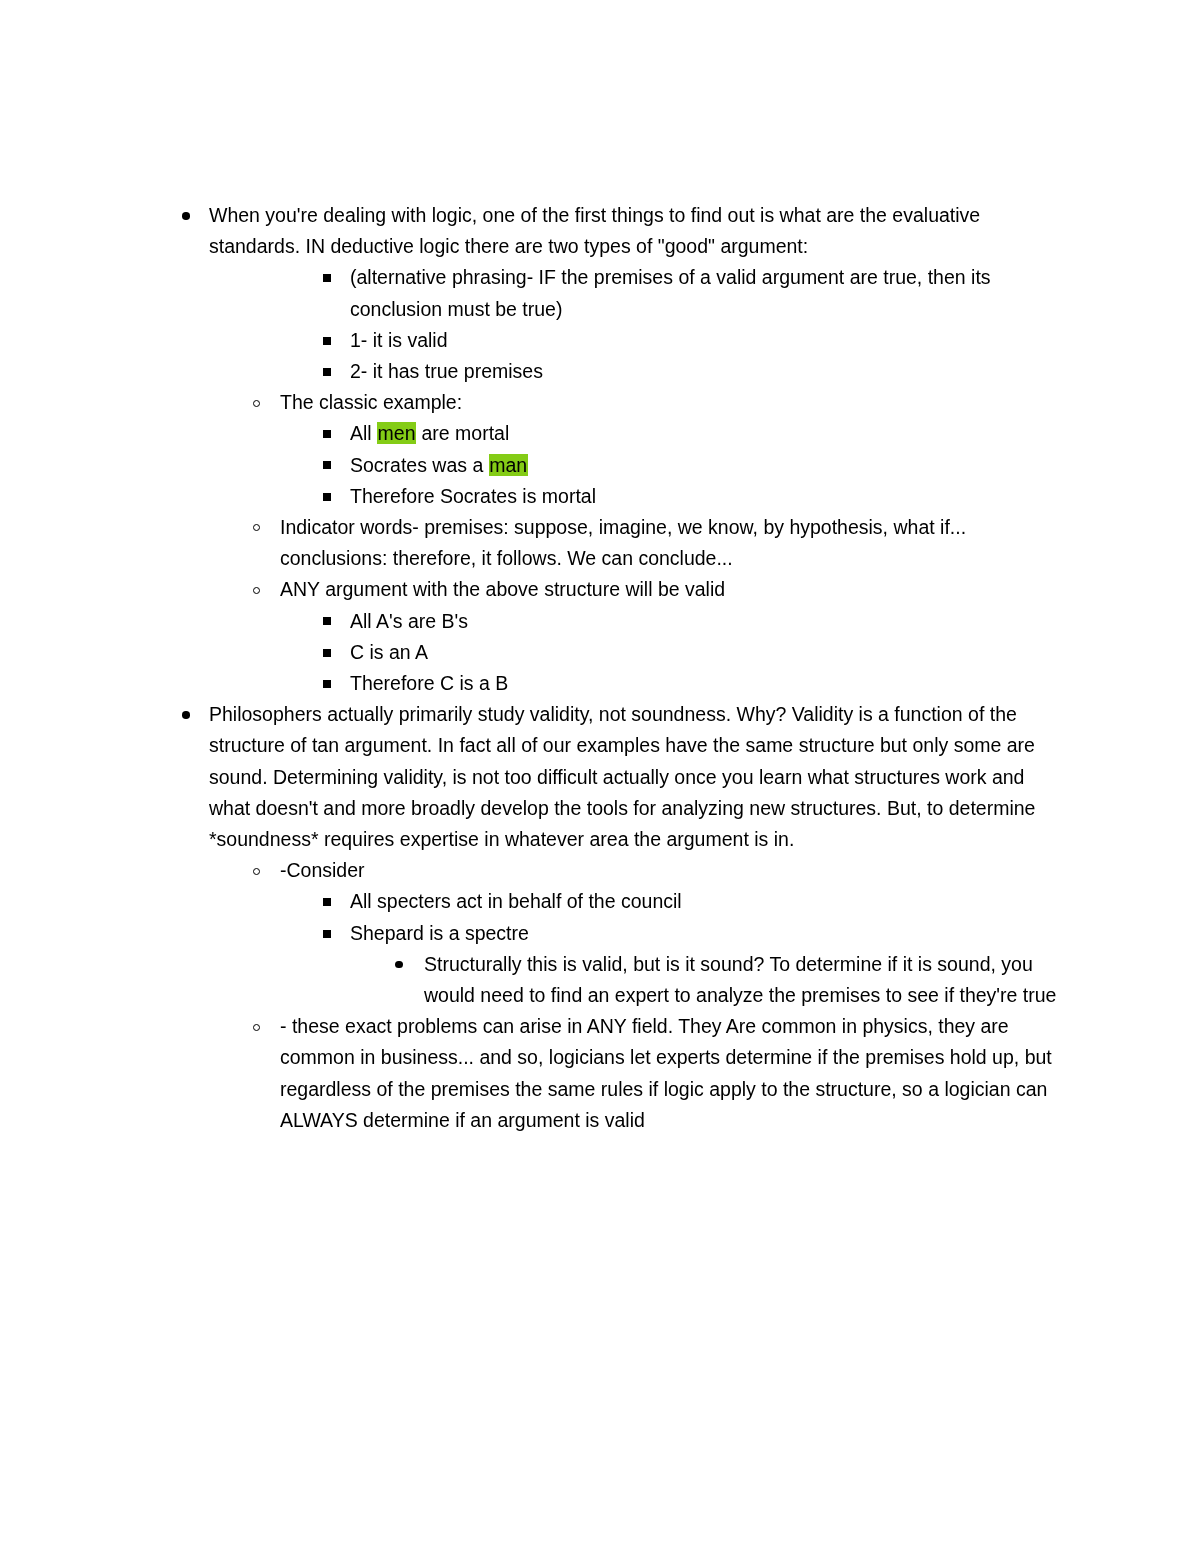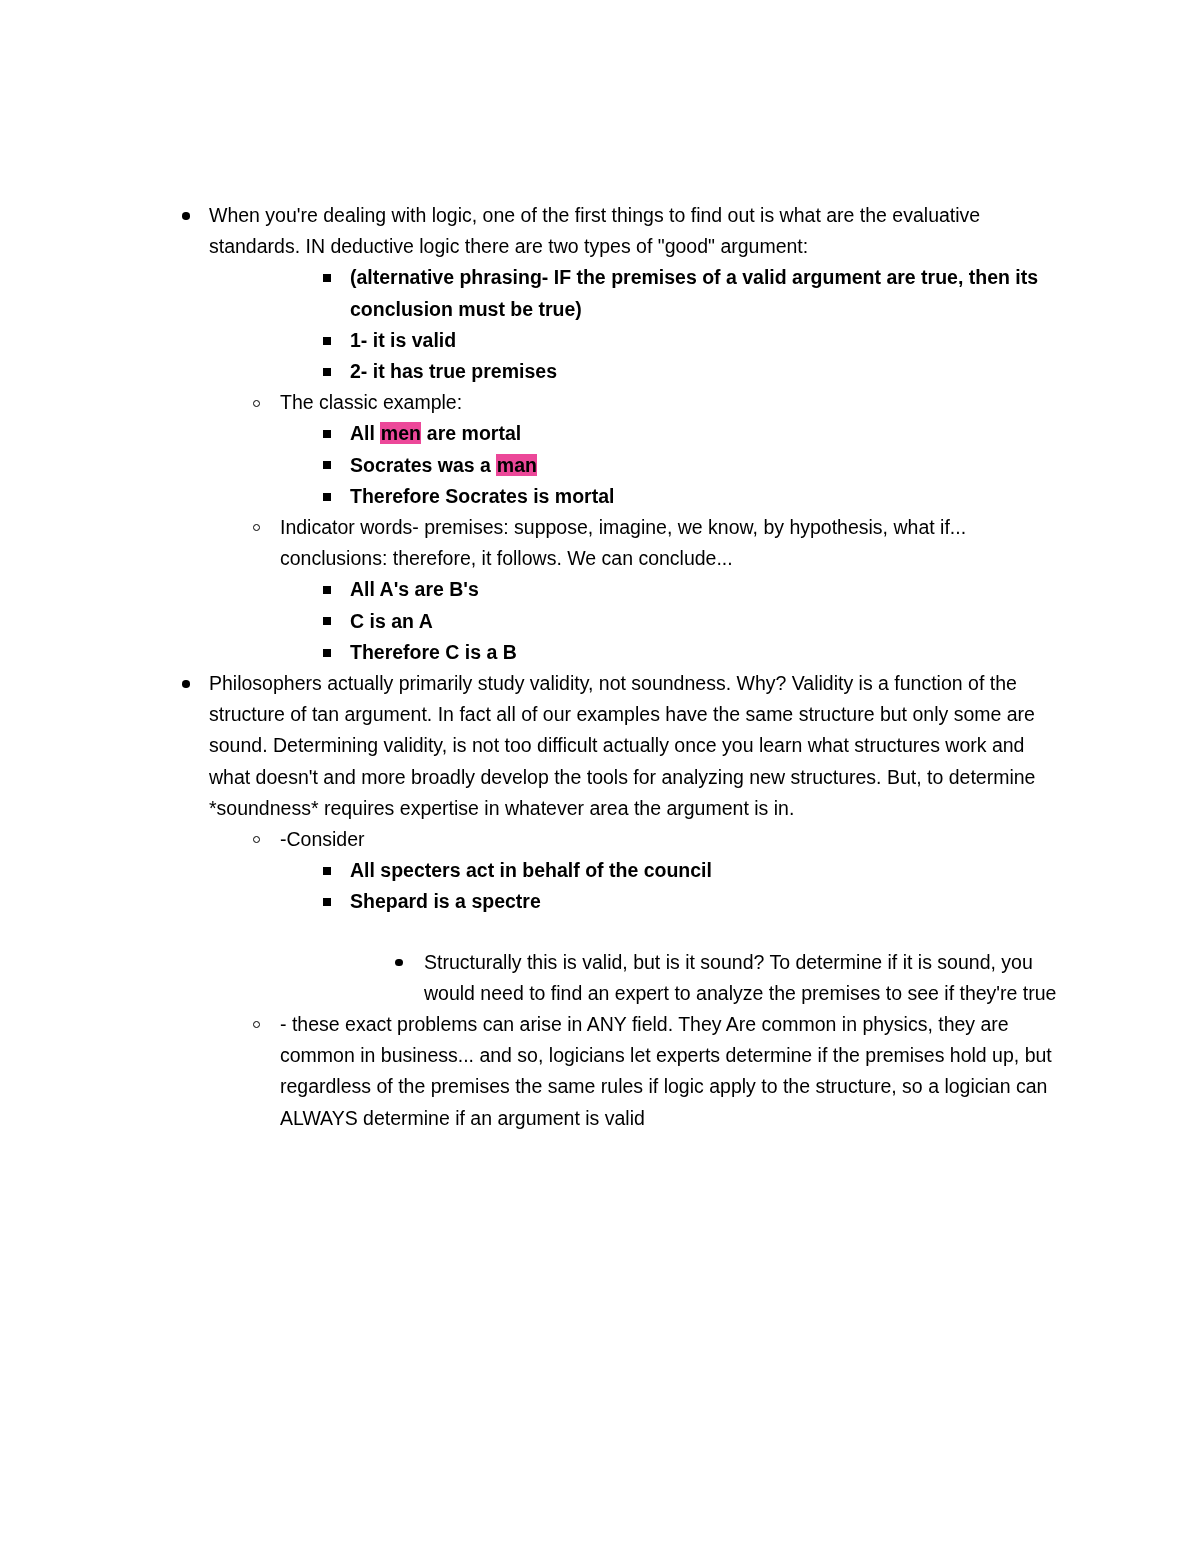--- a/index.html
+++ b/index.html
@@ -55,22 +55,22 @@
     font-size: 19.5px;
     color: #000000;
     user-select: none;
   }
   .li > .txt {
     display: block;
   }
   
   .lvl1 { margin-left: 182px; padding-left: 27px; width: 878px; }
   .lvl2 { margin-left: 253px; padding-left: 27px; width: 807px; }
-  .lvl3 { margin-left: 323px; padding-left: 27px; width: 737px; font-weight: bold; }
-  .lvl4 { margin-left: 395px; padding-left: 29px; width: 665px; margin-top: 29px; }
+  .lvl3 { margin-left: 323px; padding-left: 27px; width: 737px; }
+  .lvl4 { margin-left: 395px; padding-left: 29px; width: 665px; }
 
   
   .marker.disc::before {
     content: "";
     display: inline-block;
     width: 7.5px;
     height: 7.5px;
     border-radius: 50%;
     background: #000000;
     vertical-align: middle;
@@ -94,21 +94,21 @@
     content: "";
     display: inline-block;
     width: 8px;
     height: 8px;
     background: #000000;
     vertical-align: middle;
     position: relative;
     top: -1px;
   }
   .hl {
-    background: #ec4899;
+    background: #84cc16;
     color: #000000;
     padding: 0 0.5px;
   }
 </style>
 </head>
 <body>
 
 <div class="page">
 
 
@@ -154,20 +154,24 @@
     <div class="li lvl3">
       <span class="marker square"></span>
       <span class="txt">Therefore Socrates is mortal</span>
     </div>
 
     <div class="li lvl2">
       <span class="marker circle"></span>
       <span class="txt">Indicator words- premises: suppose, imagine, we know, by hypothesis, what if... conclusions: therefore, it follows. We can conclude...</span>
     </div>
 
+    <div class="li lvl2">
+      <span class="marker circle"></span>
+      <span class="txt">ANY argument with the above structure will be valid</span>
+    </div>
 
     <div class="li lvl3">
       <span class="marker square"></span>
       <span class="txt">All A's are B's</span>
     </div>
 
     <div class="li lvl3">
       <span class="marker square"></span>
       <span class="txt">C is an A</span>
     </div>

